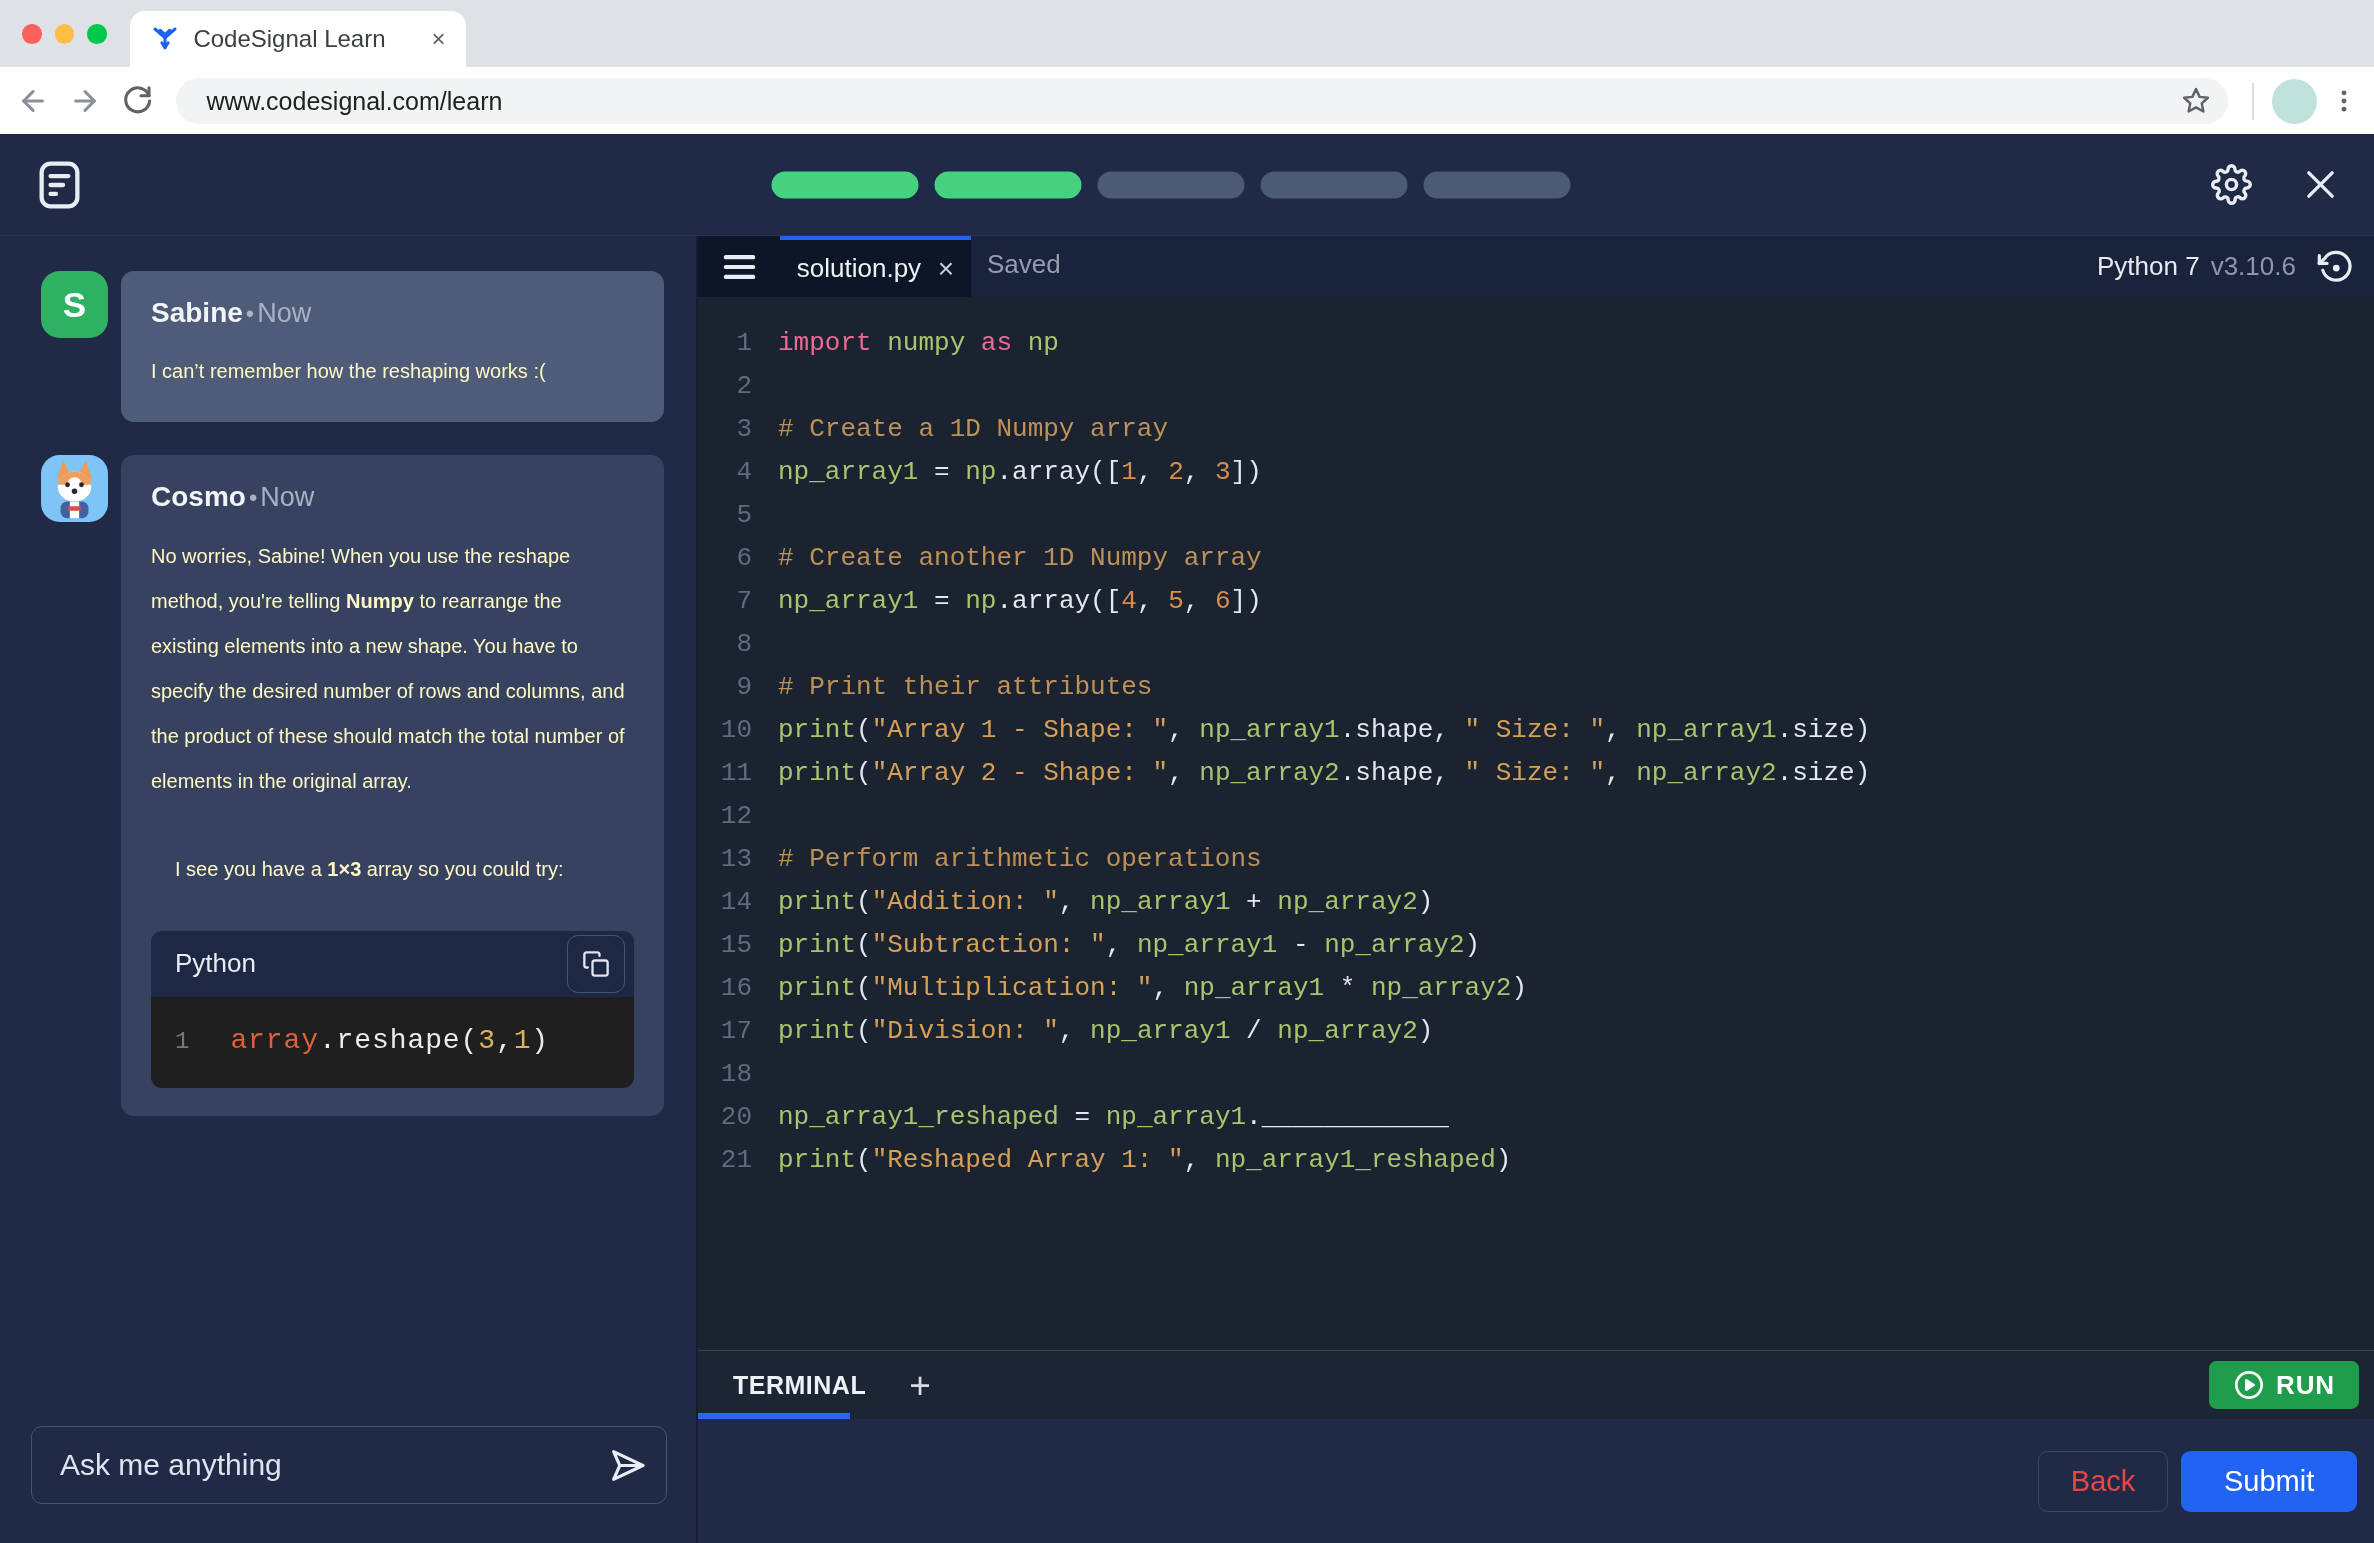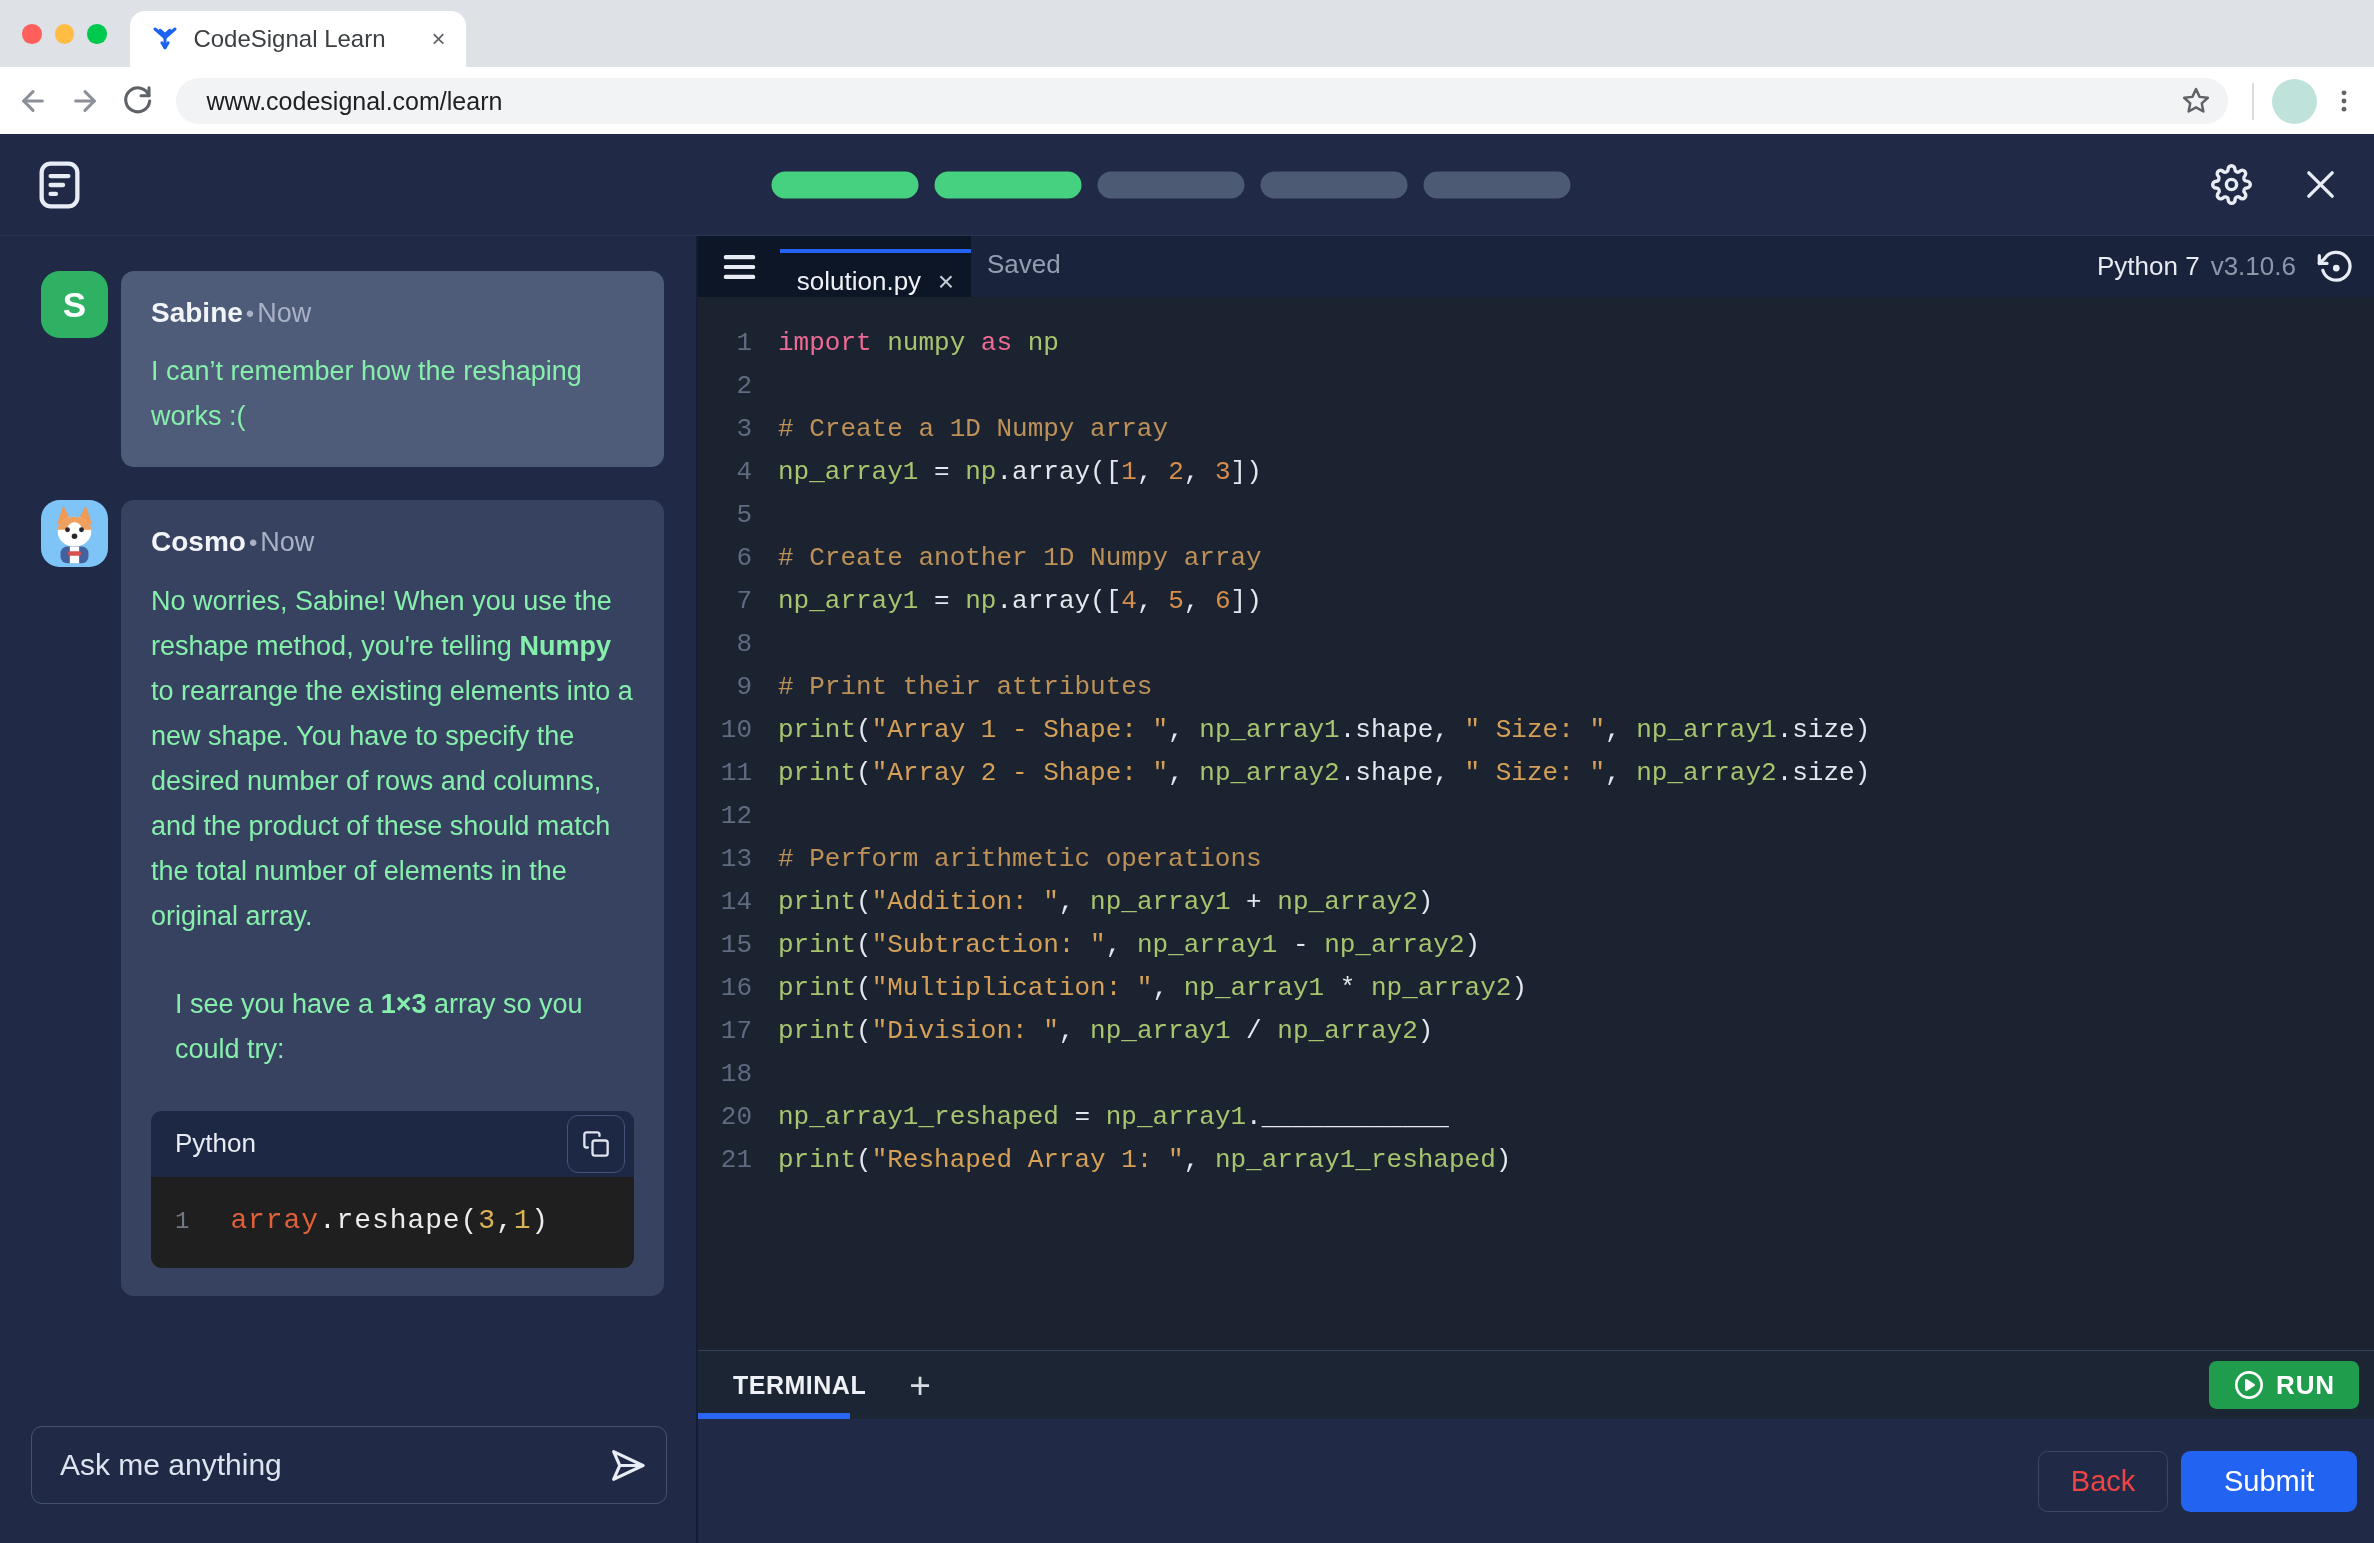--- a/index.html
+++ b/index.html
@@ -47,21 +47,21 @@
     display:flex; align-items:center; justify-content:center; }
   .avatar-s { background:#2fb164; color:#fff; font-size:35px; font-weight:600; }
   .avatar-cosmo { background:#7ec4f6; overflow:hidden; }
   .msg-card { border-radius:13px; padding:26px 30px 28px; width:543px; }
   .card-sabine { background:#4e5b79; }
   .card-cosmo { background:#36425f; }
   .msg-head { display:flex; align-items:baseline; gap:3px; margin-bottom:20.4px; }
   .msg-author { color:#f2f4f8; font-size:28px; font-weight:600; }
   .msg-sep { color:#a9b2c5; font-size:24px; }
   .msg-time { color:#a9b2c5; font-size:27px; }
-  .msg-text { color:#86efac; font-size:27px; line-height:45px; }
+  .msg-text { color:#fef9c3; font-size:20px; line-height:45px; }
   .msg-text b { font-weight:700; }
   .para-gap { margin-top:43px;margin-left:24px; }
 
   .chat-codeblock { margin-top:39px; border-radius:11px; overflow:hidden; }
   .ccb-head { background:#1d2845; height:66px; display:flex; align-items:center; padding:0 9.3px 0 24px; }
   .ccb-lang { color:#e8ebf2; font-size:26px; }
   .copy-btn { margin-left:auto; width:58px; height:58px; border:1.9px solid #44527a; border-radius:11px;
     display:flex; align-items:center; justify-content:center; }
   .ccb-body { background:#1f1f1f; padding:28px 24px 32px; display:flex; align-items:baseline;
     font-family:"Liberation Mono", monospace; }
@@ -75,21 +75,21 @@
     font-size:30px; padding:0 18.6px 0 28px; font-family:"Liberation Sans", sans-serif; }
   .chat-input::placeholder { color:#dde3ef; opacity:1; }
   .send-btn { width:59px; height:59px; margin-right:9.3px; display:flex; align-items:center; justify-content:center; }
 
   
   .editor-panel { flex:1; display:flex; flex-direction:column; min-width:0; background:#1b2330; }
   .tabstrip { height:61px; background:#19233b; position:relative; flex:0 0 auto; }
   .strip-left { position:absolute; left:0; top:0; bottom:0; width:273px; background:#0d1627; display:flex; }
   .hamburger-btn { width:82px; height:100%; display:flex; align-items:center; justify-content:center; }
   .file-tab { width:191px; height:100%; border-top:4.6px solid #2463f2;
-    display:flex; align-items:center; justify-content:center; gap:16.7px;margin-top:13px; }
+    display:flex; align-items:center; justify-content:center; gap:16.7px; }
   .file-tab-name { color:#eef1f6; font-size:26px; font-weight:500; }
   .file-tab-close { color:#c6ccd6; font-size:28px; line-height:1; }
   .saved-label { position:absolute; left:289px; top:0; bottom:4.6px; display:flex; align-items:center;
     color:#959db0; font-size:26px; }
   .runtime { position:absolute; right:16.7px; top:0; bottom:0; display:flex; align-items:center; gap:11px; }
   .runtime-name { color:#e7eaf0; font-size:26px; }
   .runtime-ver { color:#8e97aa; font-size:26px; margin-right:7.4px; }
   .reset-btn { width:43px; height:43px; display:flex; align-items:center; justify-content:center; }
 
   .code-area { flex:1; padding-top:24px; overflow:hidden; font-family:"Liberation Mono", monospace; }

